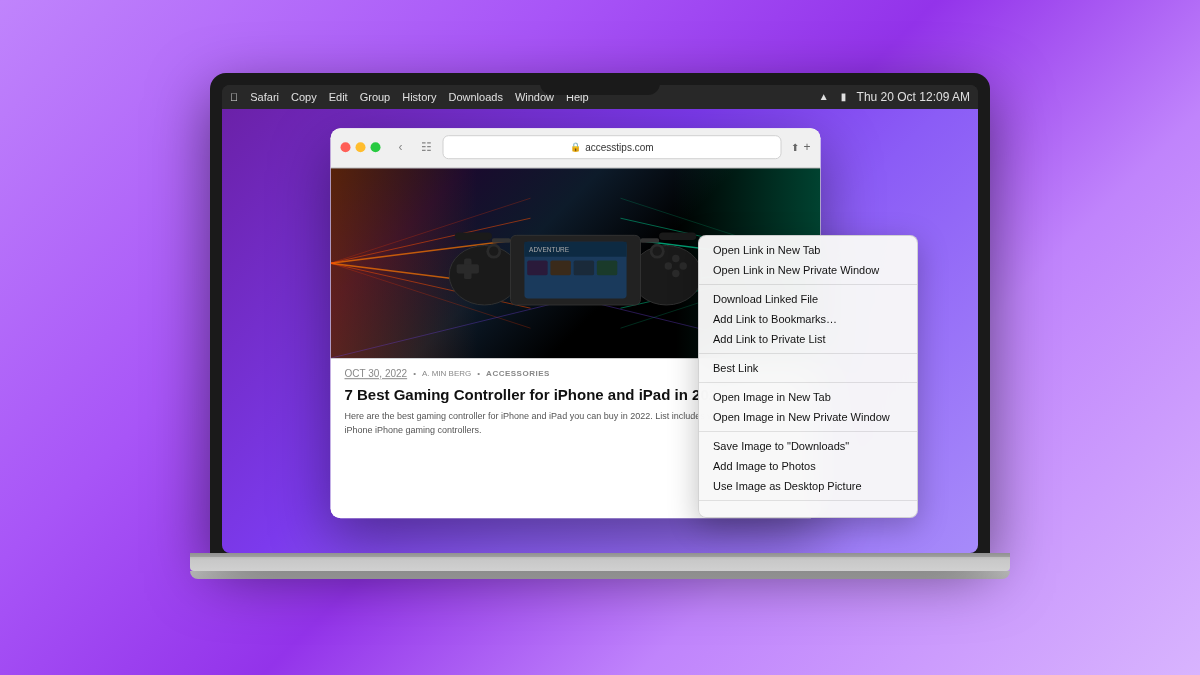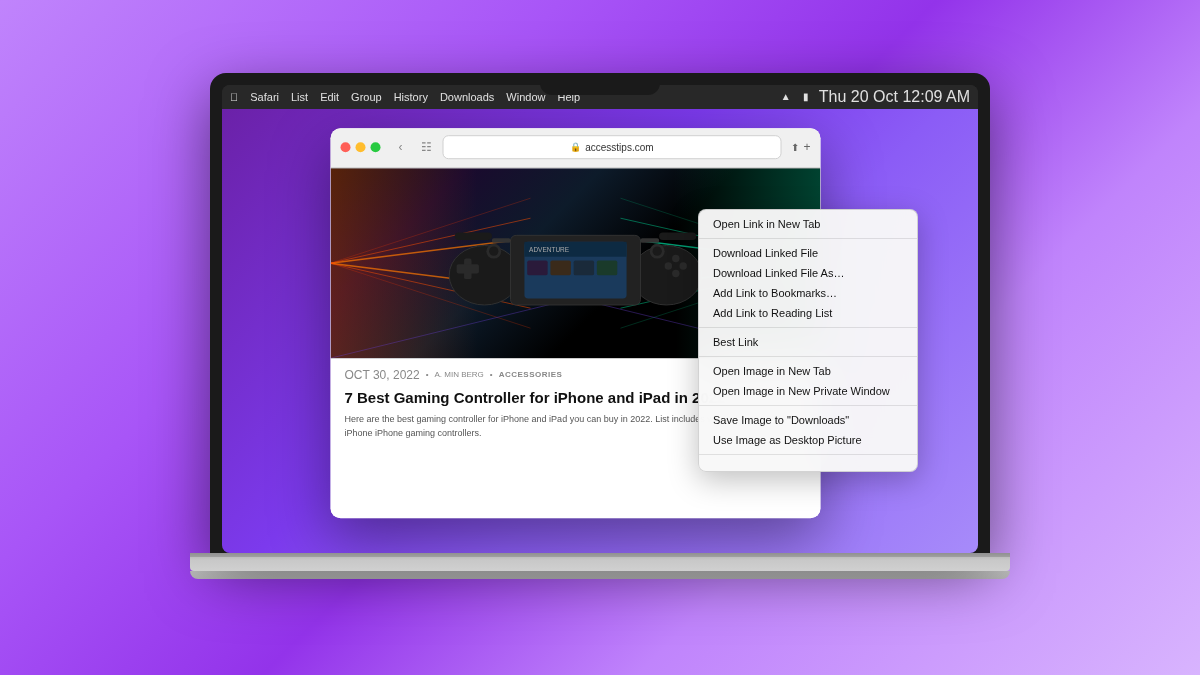--- a/index.html
+++ b/index.html
@@ -96,21 +96,21 @@
       width: 14px;
       height: 14px;
       display: flex;
       align-items: center;
       justify-content: center;
       font-size: 10px;
       color: #e0e0e0;
     }
 
     .menubar-time {
-      font-size: 16px;
+      font-size: 12px;
       color: #e0e0e0;
       font-weight: 500;
     }
 
     
     .desktop-area {
       width: 100%;
       height: calc(100% - 24px);
       background: linear-gradient(135deg, #6b21a8 0%, #7c3aed 40%, #8b5cf6 60%, #a78bfa 100%);
       position: relative;
@@ -265,22 +265,23 @@
     }
 
     .article-meta {
       display: flex;
       align-items: center;
       gap: 6px;
       margin-bottom: 6px;
     }
 
     .article-date {
-      font-size: 12px;
+      font-size: 10px;
       color: #888;
+      text-decoration: underline;
     }
 
     .article-author {
       font-size: 8px;
       color: #888;
     }
 
     .article-category {
       font-size: 8px;
       color: #888;
@@ -299,21 +300,21 @@
     .article-excerpt {
       font-size: 9px;
       color: #555;
       line-height: 1.5;
     }
 
     
     .context-menu {
       position: absolute;
       right: 60px;
-      top: 100px;
+      top: 126px;
       width: 220px;
       background: rgba(248, 248, 248, 0.97);
       border: 1px solid rgba(0,0,0,0.15);
       border-radius: 8px;
       box-shadow: 0 8px 30px rgba(0,0,0,0.25);
       z-index: 100;
       padding: 4px 0;
       backdrop-filter: blur(20px);
     }
 
@@ -375,21 +376,21 @@
 
 <div class="macbook-wrapper">
   <div class="macbook-screen-outer">
     <div class="macbook-notch"></div>
     <div class="macbook-screen-inner">
 
       <div class="macos-menubar">
         <div class="macos-menubar-left">
           <span class="apple-logo"></span>
           <span class="menu-item">Safari</span>
-          <span class="menu-item">List</span>
+          <span class="menu-item">Copy</span>
           <span class="menu-item">Edit</span>
           <span class="menu-item">Group</span>
           <span class="menu-item">History</span>
           <span class="menu-item">Downloads</span>
           <span class="menu-item">Window</span>
           <span class="menu-item">Help</span>
         </div>
         <div class="macos-menubar-right">
           <span class="menubar-icon">▲</span>
           <span class="menubar-icon">▮</span>
@@ -500,47 +501,50 @@
               <div class="article-excerpt">Here are the best gaming controller for iPhone and iPad you can buy in 2022. List includes wired and wireless iPhone iPhone gaming controllers.</div>
             </div>
 
           </div>
         </div>
 
         <div class="context-menu" id="context-menu">
         <div class="context-menu-item">
               <span>Open Link in New Tab</span>
             </div>
+            <div class="context-menu-item">
+              <span>Open Link in New Private Window</span>
+            </div>
             <div class="context-menu-divider"></div>
             <div class="context-menu-item">
               <span>Download Linked File</span>
             </div>
             <div class="context-menu-item">
-              <span>Download Linked File As…</span>
-            </div>
-            <div class="context-menu-item">
               <span>Add Link to Bookmarks…</span>
             </div>
             <div class="context-menu-item">
-              <span>Add Link to Reading List</span>
+              <span>Add Link to Private List</span>
             </div>
             <div class="context-menu-divider"></div>
             <div class="context-menu-item">
               <span>Best Link</span>
             </div>
             <div class="context-menu-divider"></div>
             <div class="context-menu-item">
               <span>Open Image in New Tab</span>
             </div>
             <div class="context-menu-item">
               <span>Open Image in New Private Window</span>
             </div>
             <div class="context-menu-divider"></div>
             <div class="context-menu-item">
               <span>Save Image to "Downloads"</span>
+            </div>
+            <div class="context-menu-item">
+              <span>Add Image to Photos</span>
             </div>
             <div class="context-menu-item">
               <span>Use Image as Desktop Picture</span>
             </div>
             <div class="context-menu-divider"></div>
             <div class="context-menu-item"></div>
           </div>
 
       </div>
     </div>

